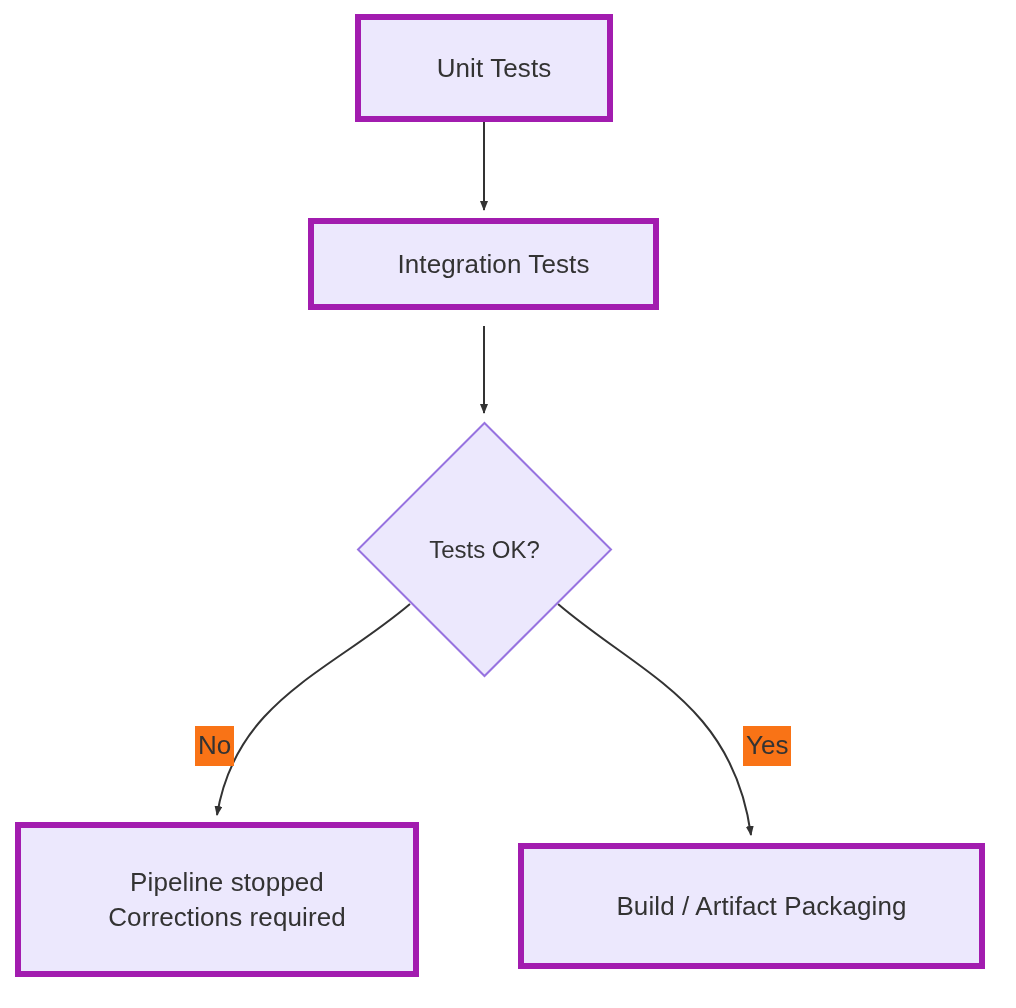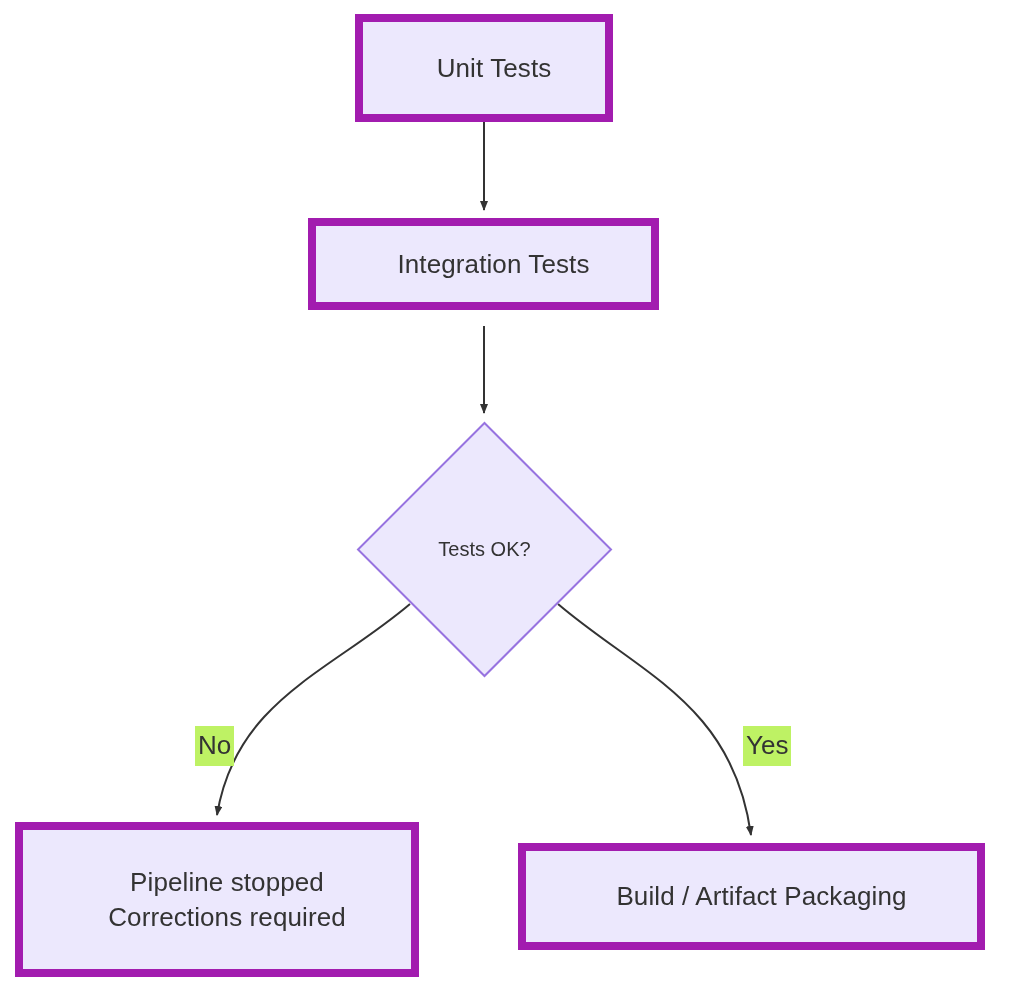--- a/index.html
+++ b/index.html
@@ -24,21 +24,21 @@
     left: 0;
     top: 0;
     width: 1016px;
     height: 1008px;
     pointer-events: none;
   }
   .node {
     position: absolute;
     box-sizing: border-box;
     background: #ece8fd;
-    border: 8px solid #a21caf;
+    border: 6px solid #a21caf;
     display: flex;
     align-items: center;
     justify-content: center;
     color: #333333;
     font-size: 26px;
     line-height: 1.33;
     text-align: center;
     letter-spacing: 0.1px;
     z-index: 2;
     padding-left: 20px;
@@ -61,27 +61,27 @@
   .diamond-label {
     position: absolute;
     left: 0;
     top: 0;
     width: 100%;
     height: 100%;
     display: flex;
     align-items: center;
     justify-content: center;
     color: #333333;
-    font-size: 20px;
+    font-size: 24px;
     line-height: 1.33;
     text-align: center;
   }
   .edge-label {
     position: absolute;
-    background: #bef264;
+    background: #f97316;
     color: #333333;
     font-size: 26px;
     line-height: 1.0;
     padding: 6px 3px 8px 3px;
     z-index: 3;
     white-space: nowrap;
   }
 </style>
 </head>
 <body>
@@ -117,21 +117,21 @@
       <polygon points="128.5,2 255,128.5 128.5,255 2,128.5" fill="#ece8fd" stroke="#9773e0" stroke-width="2"></polygon>
     </svg>
     <div class="diamond-label">Tests OK?</div>
   </div>
 
   <div class="node" style="left:15px; top:822px; width:404px; height:155px;">
     <span class="node-text">Pipeline stopped
 Corrections required</span>
   </div>
 
-  <div class="node" style="left:518px; top:843px; width:467px; height:107px;">
+  <div class="node" style="left:518px; top:843px; width:467px; height:126px;">
     <span class="node-text">Build / Artifact Packaging</span>
   </div>
 
   <div class="edge-label" style="left:195px; top:726px;">No</div>
 
   <div class="edge-label" style="left:743px; top:726px;">Yes</div>
 
 </div>
 
 </body></html>

